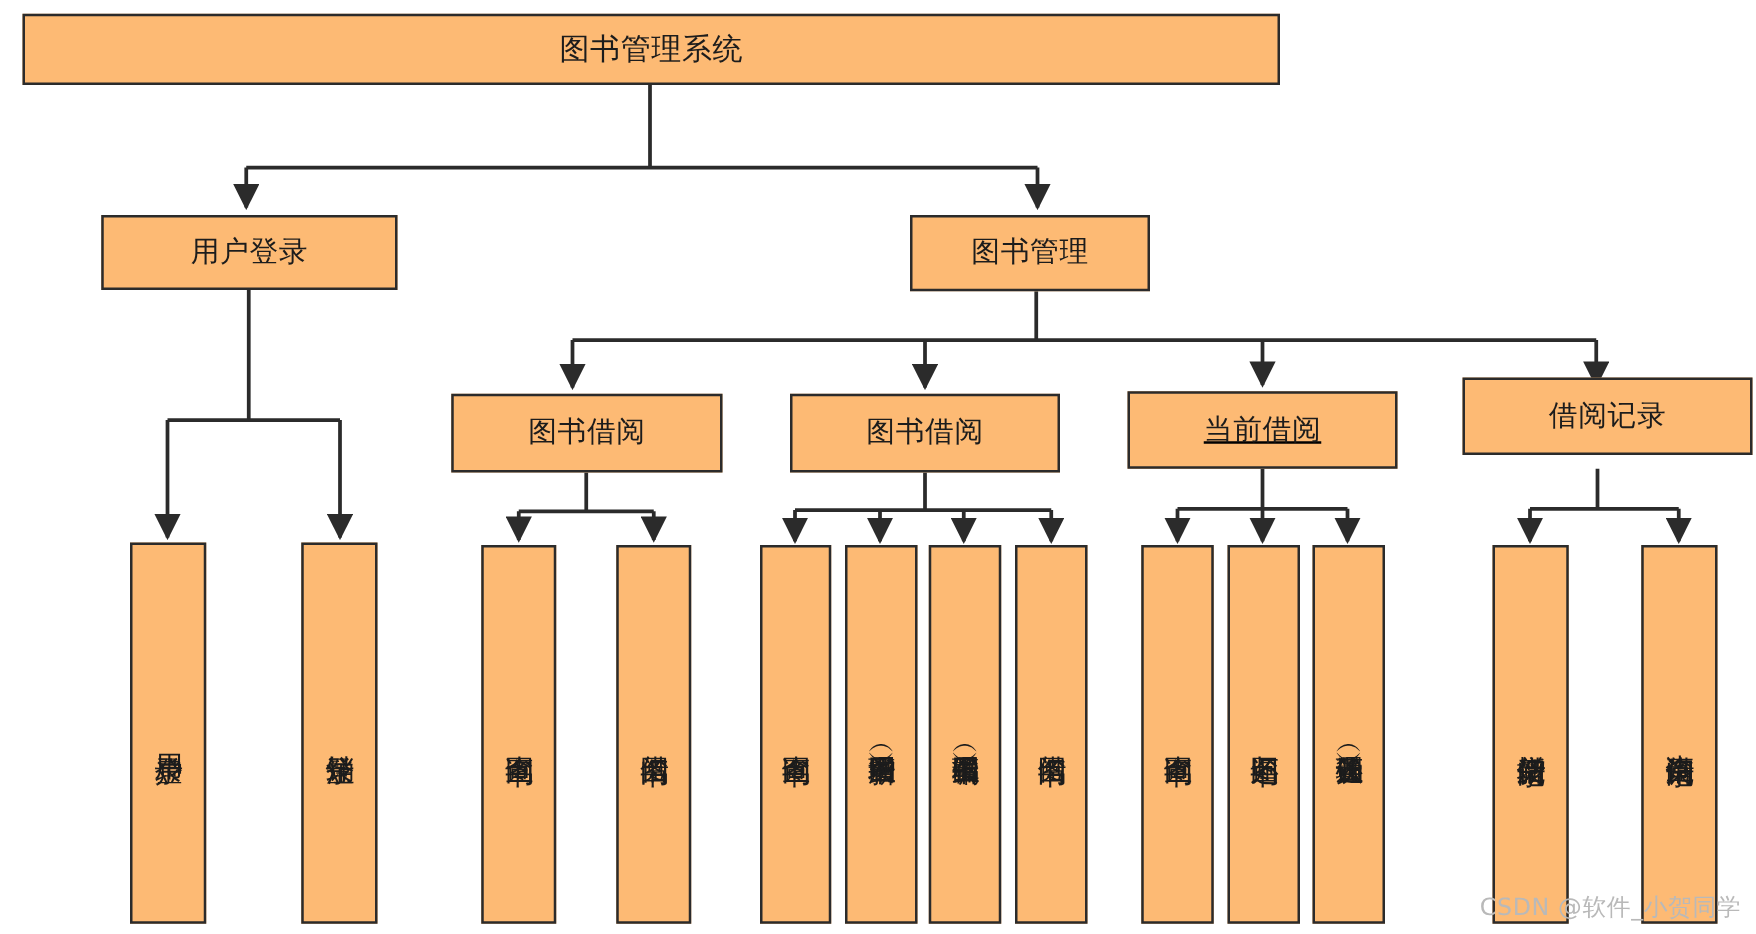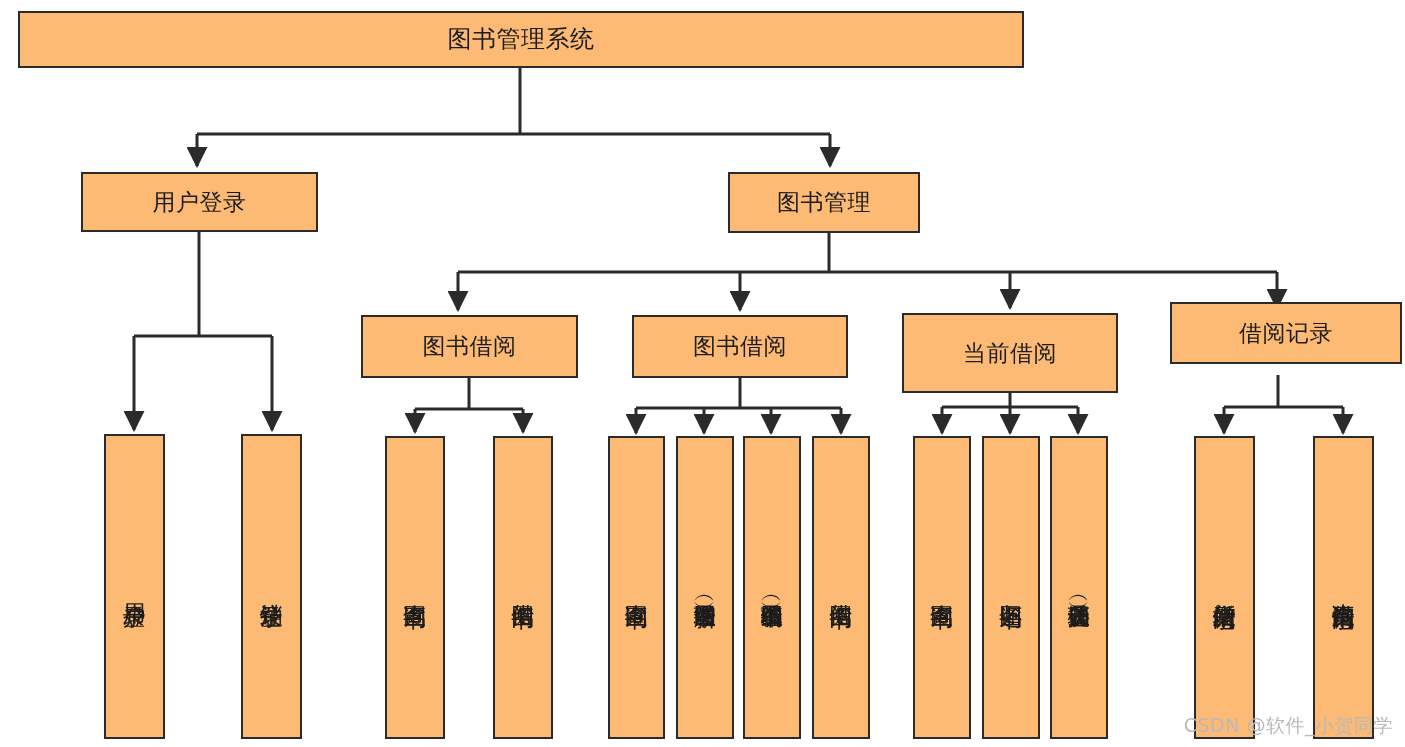--- a/index.html
+++ b/index.html
@@ -158,21 +158,21 @@
   <div class="node horiz" style="left:711px; top:172px; width:192px; height:61px;margin-left:17px;">
     <span class="node-label">图书管理</span>
   </div>
 
   <div class="node horiz" style="left:361px; top:315px; width:217px; height:63px;">
     <span class="node-label">图书借阅</span>
   </div>
   <div class="node horiz" style="left:632px; top:315px; width:216px; height:63px;">
     <span class="node-label">图书借阅</span>
   </div>
-  <div class="node horiz" style="left:902px; top:313px; width:216px; height:80px;">
+  <div class="node horiz" style="left:902px; top:313px; width:216px; height:62px;text-decoration:underline;">
     <span class="node-label">当前借阅</span>
   </div>
   <div class="node horiz" style="left:1170px; top:302px; width:232px; height:62px;">
     <span class="node-label">借阅记录</span>
   </div>
 
   <div class="node vert" style="left:104px; top:434px; width:61px; height:305px;">
     <span class="node-label">用户登录</span>
   </div>
   <div class="node vert" style="left:241px; top:434px; width:61px; height:305px;">

